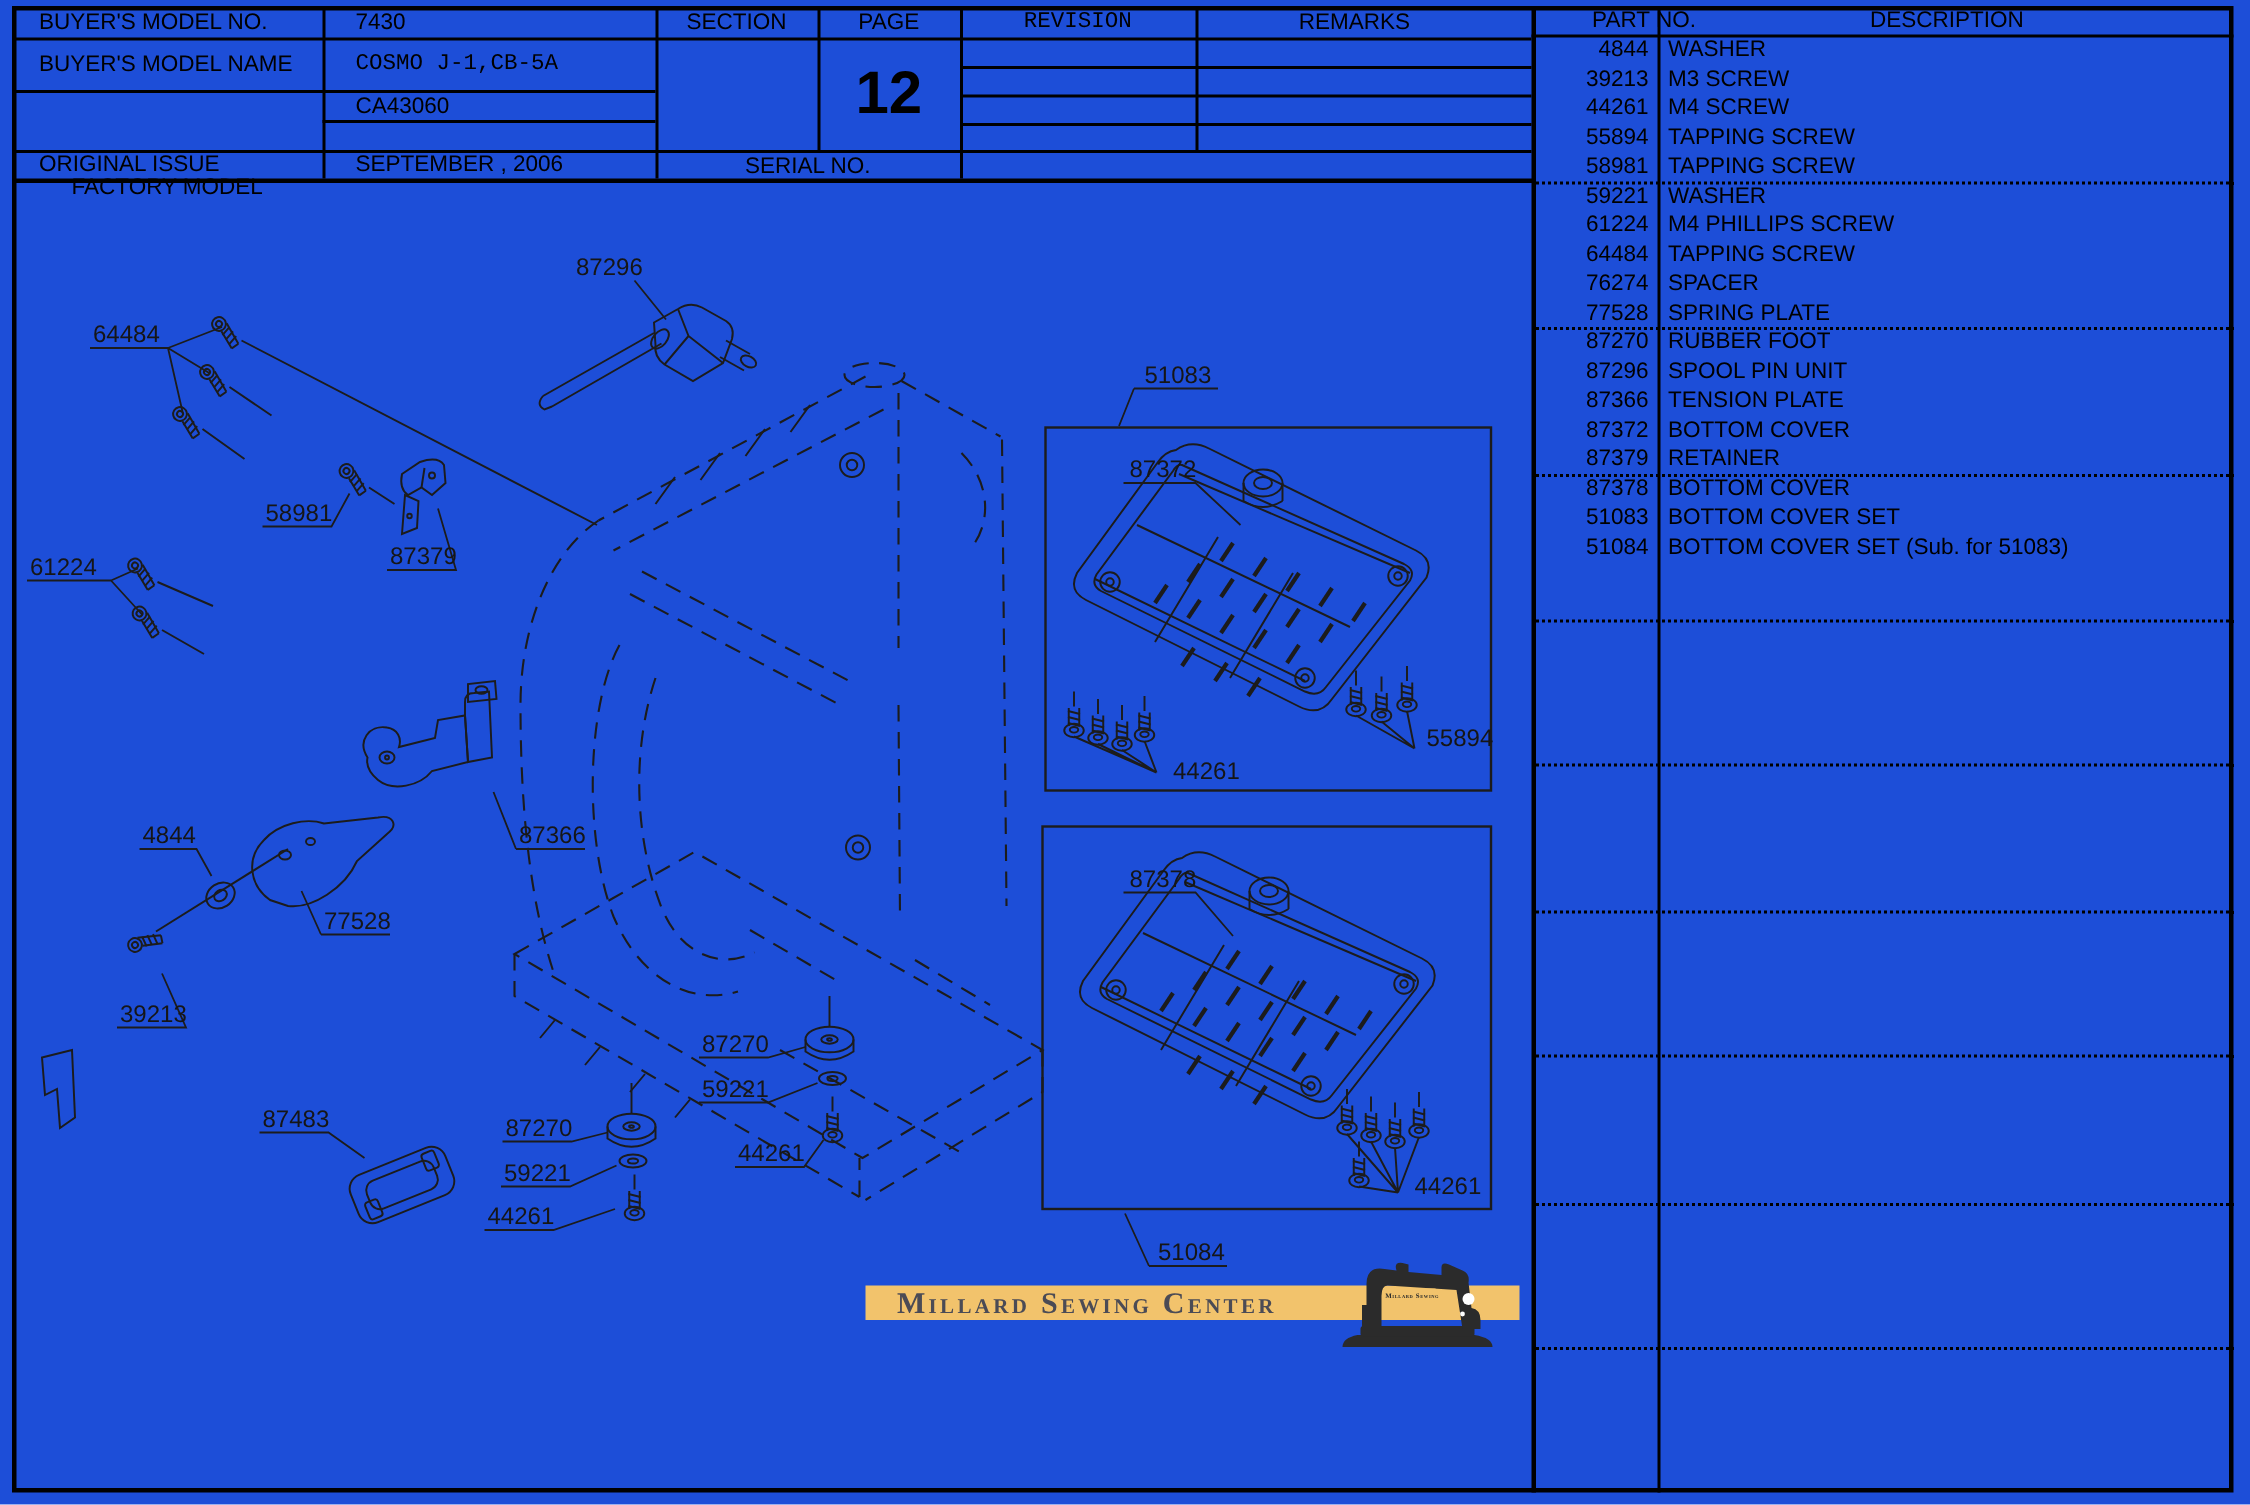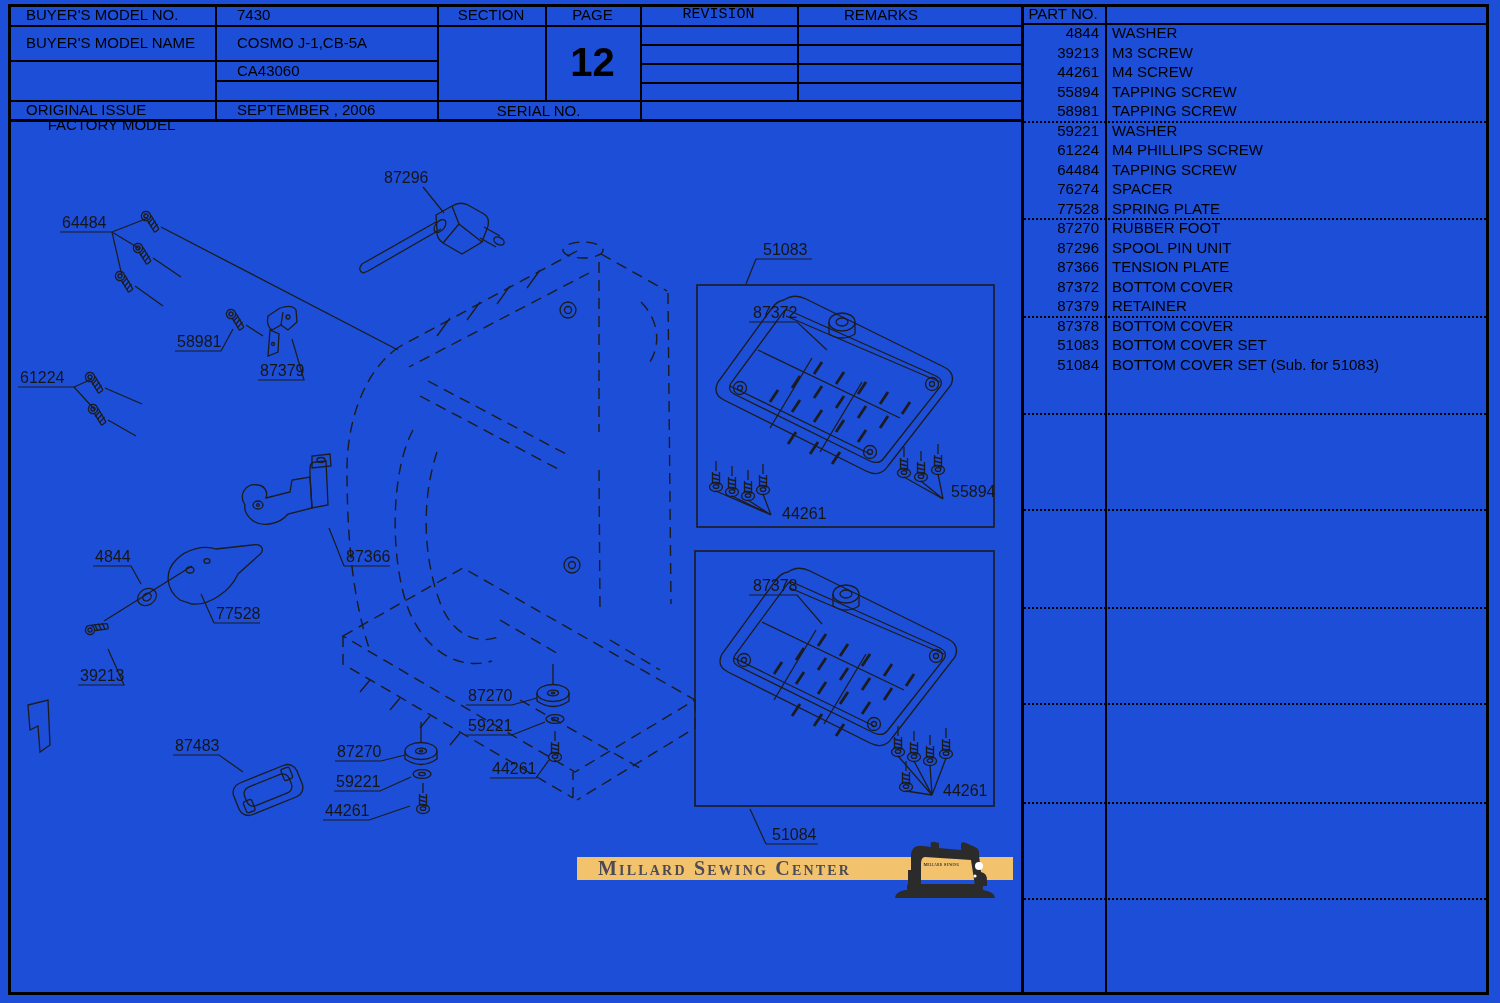--- a/index.html
+++ b/index.html
@@ -40,34 +40,35 @@
     <div class="ln" style="left:545px;top:4px;width:2px;height:97px;"></div>
     <div class="ln" style="left:640px;top:4px;width:2px;height:115px;"></div>
     <div class="ln" style="left:797px;top:4px;width:2px;height:97px;"></div>
     <div class="ln" style="left:1021px;top:4px;width:3px;height:991px;"></div>
     <div class="ln" style="left:1105px;top:4px;width:2px;height:991px;"></div>
   </div>
 
   <div class="cellText" style="left:26px;top:4px;height:21px;">BUYER'S MODEL NO.</div>
   <div class="cellText" style="left:237px;top:4px;height:21px;">7430</div>
   <div class="cellText" style="left:26px;top:25px;height:35px;">BUYER'S MODEL NAME</div>
-  <div class="cellText" style="left:237px;top:25px;height:35px;">COSMO J-1,CB-5A</div>
+  <div class="cellText" style="left:237px;top:25px;height:35px;font-family:Liberation Mono, monospace;">COSMO J-1,CB-5A</div>
   <div class="cellText ctr" style="left:8px;top:60px;width:207px;height:40px;margin-top:44px;">FACTORY MODEL</div>
   <div class="cellText" style="left:237px;top:60px;height:20px;">CA43060</div>
   <div class="cellText" style="left:26px;top:100px;height:19px;">ORIGINAL ISSUE</div>
   <div class="cellText" style="left:237px;top:100px;height:19px;">SEPTEMBER , 2006</div>
 
   <div class="cellText ctr" style="left:437px;top:4px;width:108px;height:21px;">SECTION</div>
   <div class="cellText ctr" style="left:545px;top:4px;width:95px;height:21px;">PAGE</div>
   <div class="cellText ctr" style="left:640px;top:4px;width:157px;height:21px;font-family:Liberation Mono, monospace;">REVISION</div>
-  <div class="cellText ctr" style="left:754px;top:4px;width:224px;height:21px;padding-left:30px;">REMARKS</div>
+  <div class="cellText ctr" style="left:776px;top:4px;width:224px;height:21px;padding-left:30px;">REMARKS</div>
   <div class="cellText ctr pgnum" style="left:545px;top:25px;width:95px;height:75px;">12</div>
   <div class="cellText ctr" style="left:437px;top:101px;width:203px;height:18px;">SERIAL NO.</div>
 
-  <div class="cellText ctr" style="left:1021px;top:4px;width:84px;height:19px;">PART NO.</div>
+  <div class="cellText ctr" style="left:1054px;top:4px;width:84px;height:19px;">PART NO.</div>
+  <div class="cellText ctr" style="left:1107px;top:4px;width:382px;height:19px;">DESCRIPTION</div>
 
   <div class="abs" style="left:1021px;top:23px;width:468px;">
     <div class="ptrow">
         <div class="pn">4844</div>
         <div class="ds">WASHER</div>
       </div>
     <div class="ptrow">
         <div class="pn">39213</div>
         <div class="ds">M3 SCREW</div>
       </div>

